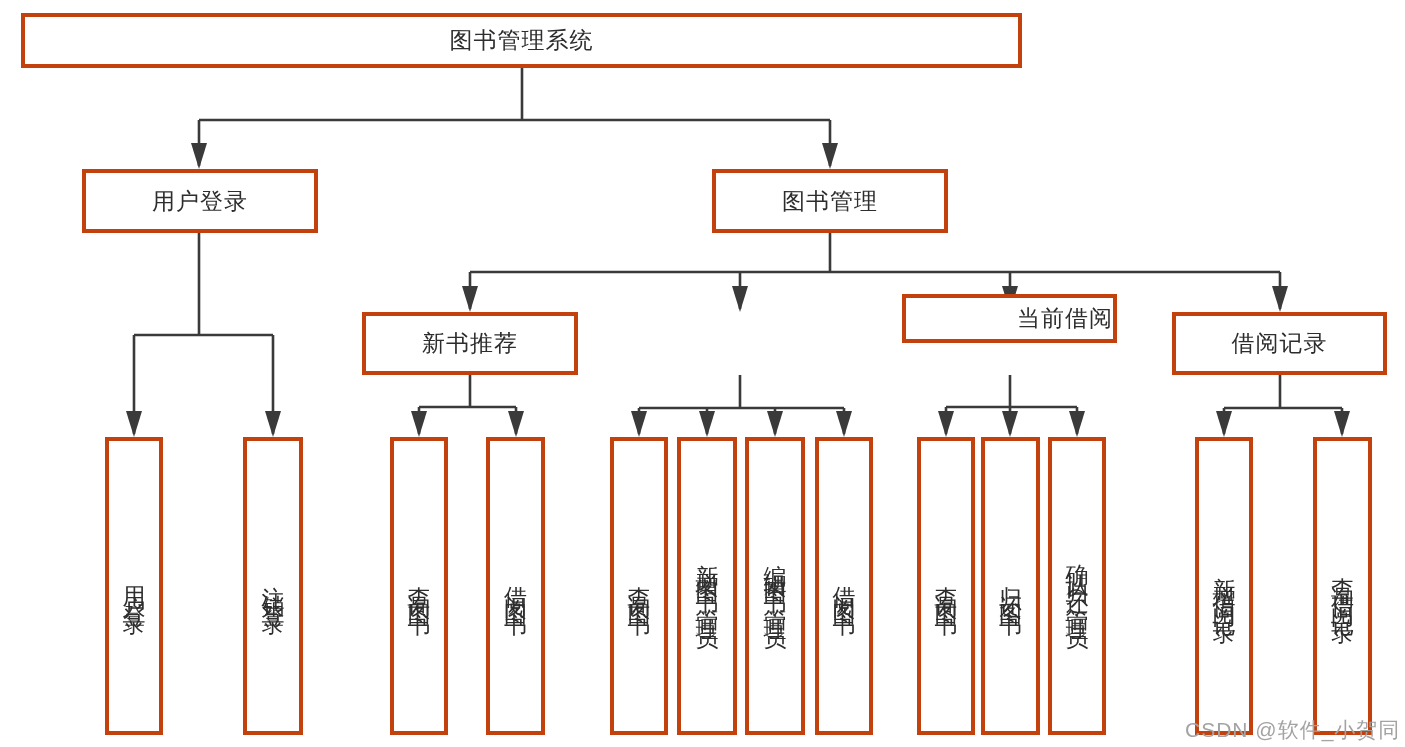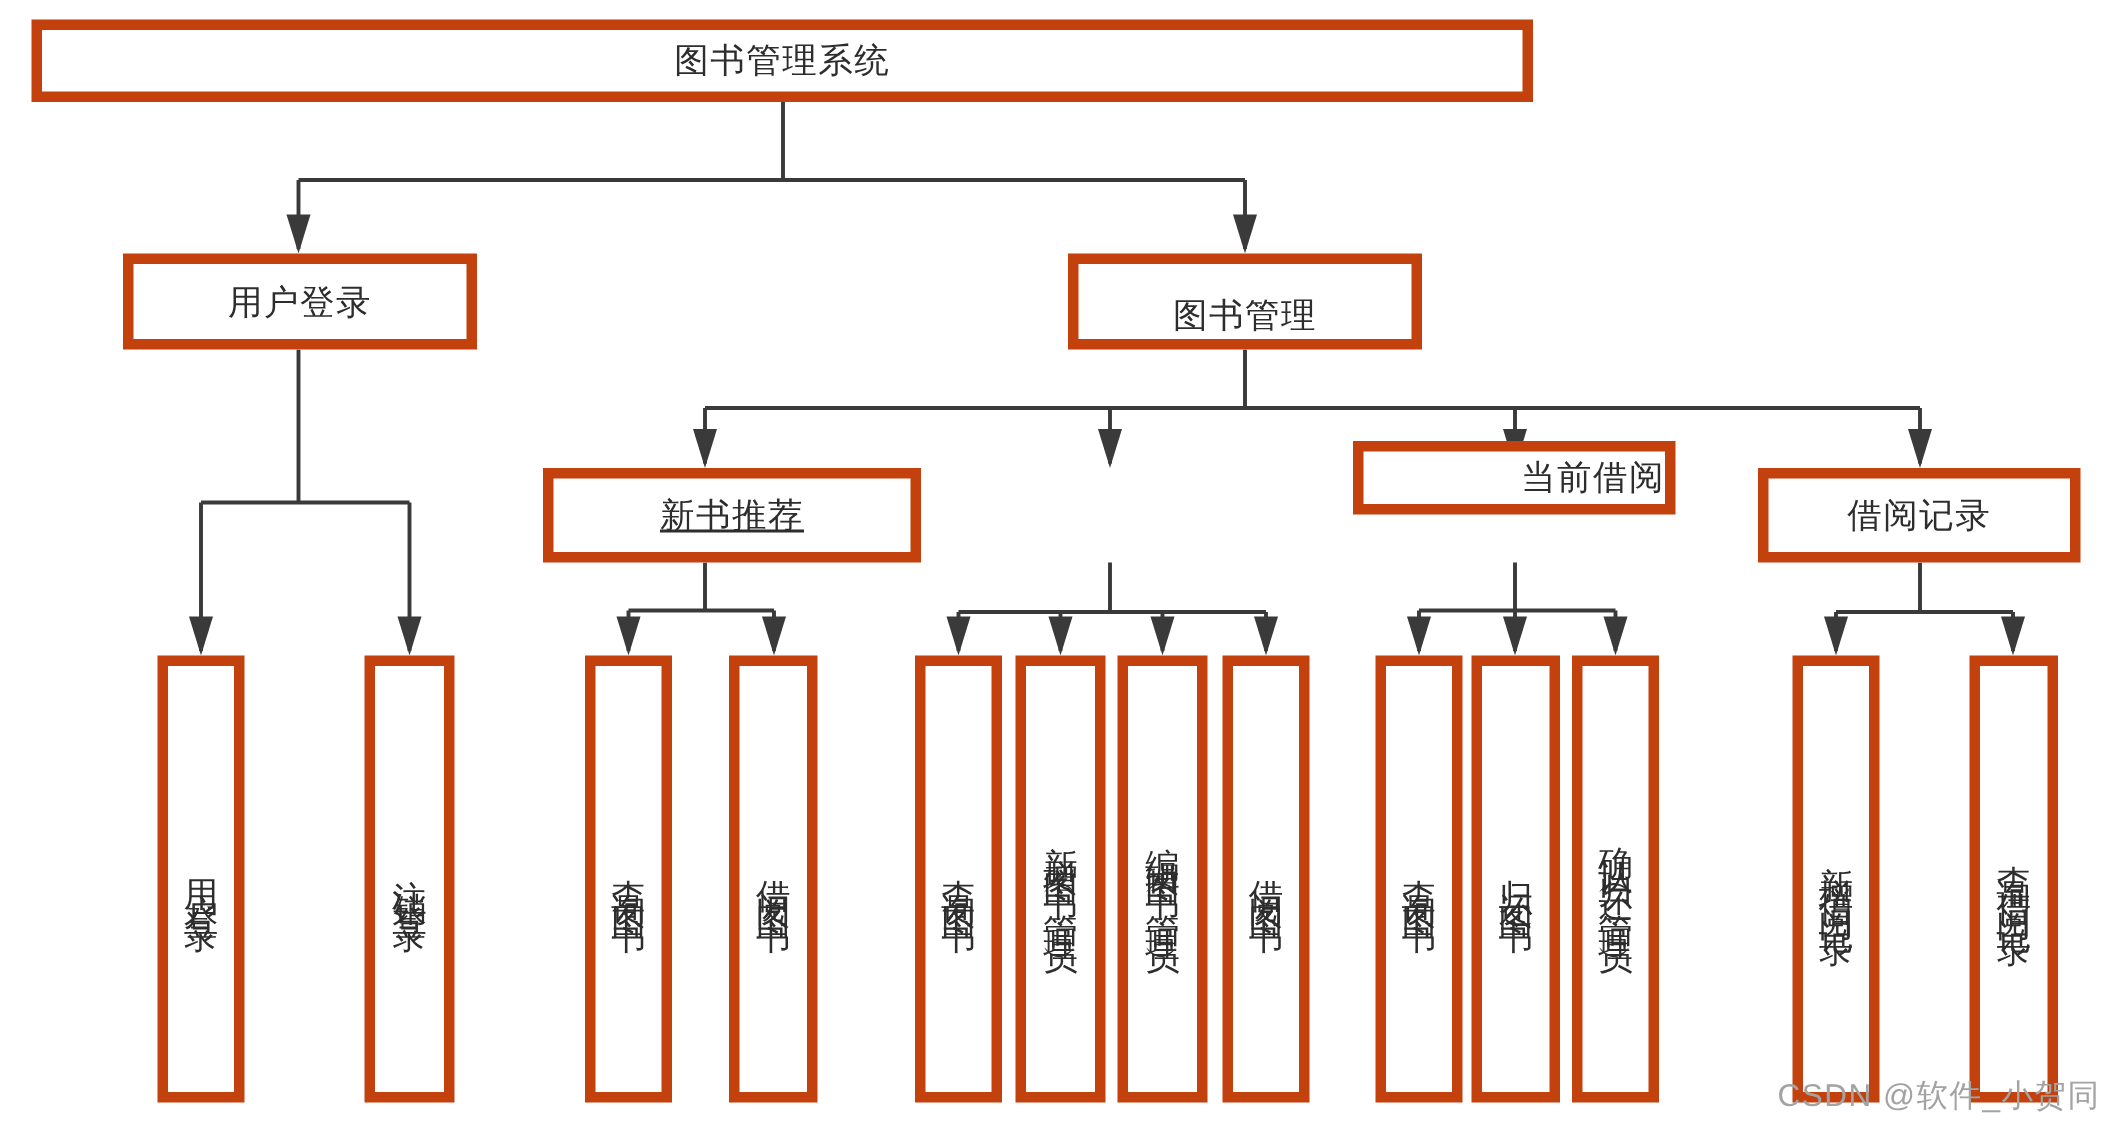--- a/index.html
+++ b/index.html
@@ -12,21 +12,21 @@
     overflow: hidden;
   }
   .connectors {
     position: absolute;
     left: 0; top: 0;
     width: 1405px; height: 747px;
   }
   .box {
     position: absolute;
     box-sizing: border-box;
-    border: 7px solid #c2410c;
+    border: 4px solid #c2410c;
     background: #ffffff;
     display: flex;
     align-items: center;
     justify-content: center;
     color: #2d2d2d;
     font-size: 23px;
     letter-spacing: 1px;
     white-space: nowrap;
   }
   .vbox .vtext {
@@ -90,25 +90,25 @@
     </g>
   </svg>
 
   <div class="box" style="left:21px; top:13px; width:1001px; height:55px;">
     <span>图书管理系统</span>
   </div>
 
   <div class="box" style="left:82px; top:169px; width:236px; height:64px;">
     <span>用户登录</span>
   </div>
-  <div class="box" style="left:712px; top:169px; width:236px; height:64px;align-items:flex-end;">
+  <div class="box" style="left:712px; top:169px; width:236px; height:64px;">
     <span>图书管理</span>
   </div>
 
-  <div class="box" style="left:362px; top:312px; width:252px; height:63px;text-decoration:underline;">
+  <div class="box" style="left:362px; top:312px; width:216px; height:63px;">
     <span>新书推荐</span>
   </div>
   <div class="box" style="left:902px; top:294px; width:215px; height:49px;justify-content:flex-end;">
     <span>当前借阅</span>
   </div>
   <div class="box" style="left:1172px; top:312px; width:215px; height:63px;">
     <span>借阅记录</span>
   </div>
 
   <div class="box vbox" style="left:105px; top:437px; width:58px; height:298px;">

